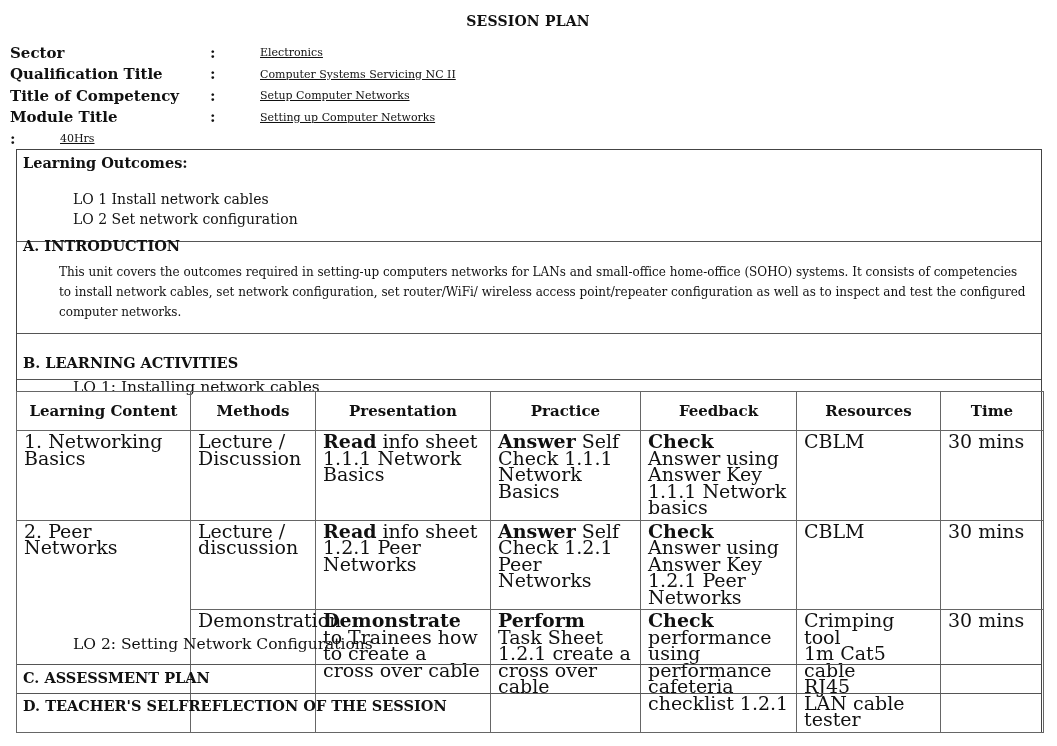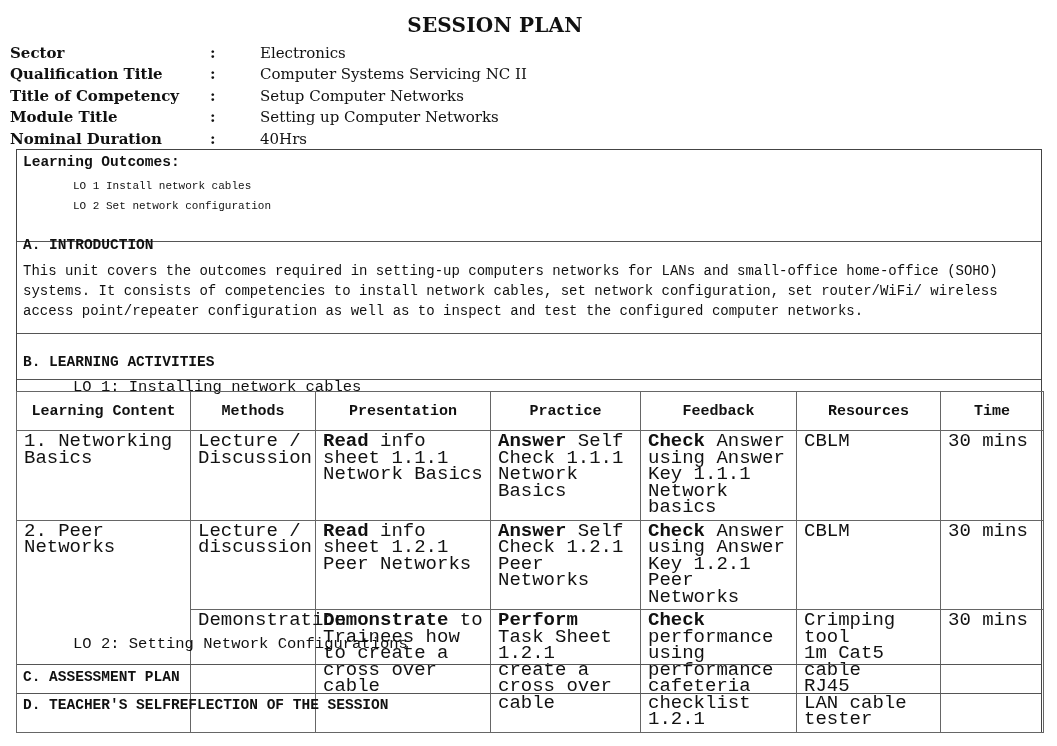--- a/index.html
+++ b/index.html
@@ -3,36 +3,36 @@
 <meta charset="utf-8">
 <style>
   html, body { margin: 0; padding: 0; background: #ffffff; }
   body {
     width: 1057px; height: 746px; position: relative; overflow: hidden;
     font-family: "DejaVu Serif", "Liberation Serif", serif;
     color: #111;
   }
   .title {
     position: absolute; top: 13px; left: 0; width: 990px; text-align: center;
-    font-weight: bold; font-size: 20px; letter-spacing: 0.2px;
+    font-weight: bold; font-size: 14px; letter-spacing: 0.2px; padding-left: 33px;
   }
   .meta { position: absolute; left: 10px; top: 42px; }
   .meta-row { display: flex; height: 21.5px; align-items: center; }
   .meta-label { width: 200px; font-weight: bold; font-size: 15px; }
   .meta-colon { width: 50px; font-weight: bold; font-size: 15px; }
-  .meta-value { font-size: 15px; }
+  .meta-value { font-size: 11px; text-decoration: underline; }
 
   .frame {
     position: absolute; left: 16px; top: 149px; width: 1026px; height: 584px;
-    border: 1.5px solid #444; box-sizing: border-box; font-family: Liberation Mono, monospace;
+    border: 1.5px solid #444; box-sizing: border-box;
   }
   .sec { position: absolute; left: 0; right: 0; border-bottom: 1.5px solid #555; box-sizing: border-box; }
   .sec-head { font-weight: bold; font-size: 14.5px; padding-left: 6px; }
-  .lo-list { padding-left: 56px; font-size: 11px; line-height: 20px; margin-top: 6px; }
-  .intro-text { padding: 0 8px 0 6px; font-size: 14px; line-height: 20px; margin-top: 8px; }
+  .lo-list { padding-left: 56px; font-size: 14px; line-height: 20px; margin-top: 18px; }
+  .intro-text { padding: 0 8px 0 6px; font-size: 12px; line-height: 20px; margin-top: 8px; margin-left: 36px; }
   .lo-sub { padding-left: 56px; font-size: 15.5px; }
 
   table.act {
     position: absolute; left: -1px; top: 241px; border-collapse: collapse;
     width: 1027px; table-layout: fixed; border-radius: 15px;
   }
   table.act th, table.act td { border: 1.5px solid #666; vertical-align: top; }
   table.act th { font-weight: bold; font-size: 15px; height: 36px; vertical-align: middle; text-align: center; }
   table.act td { font-size: 19px; line-height: 16.5px; padding: 2px 7px 4px 7px; }
   table.act td b { font-weight: bold; }
@@ -57,21 +57,20 @@
     <span class="meta-label">Title of Competency</span>
     <span class="meta-colon">:</span>
     <span class="meta-value">Setup Computer Networks</span>
   </div>
   <div class="meta-row">
     <span class="meta-label">Module Title</span>
     <span class="meta-colon">:</span>
     <span class="meta-value">Setting up Computer Networks</span>
   </div>
   <div class="meta-row">
-    <span class="meta-label">Nominal Duration</span>
     <span class="meta-colon">:</span>
     <span class="meta-value">40Hrs</span>
   </div>
 </div>
 
 <div class="frame">
 
   <div class="sec" style="top:0; height:92px;">
     <div class="sec-head" style="padding-top:4px;">Learning Outcomes:</div>
     <div class="lo-list">

